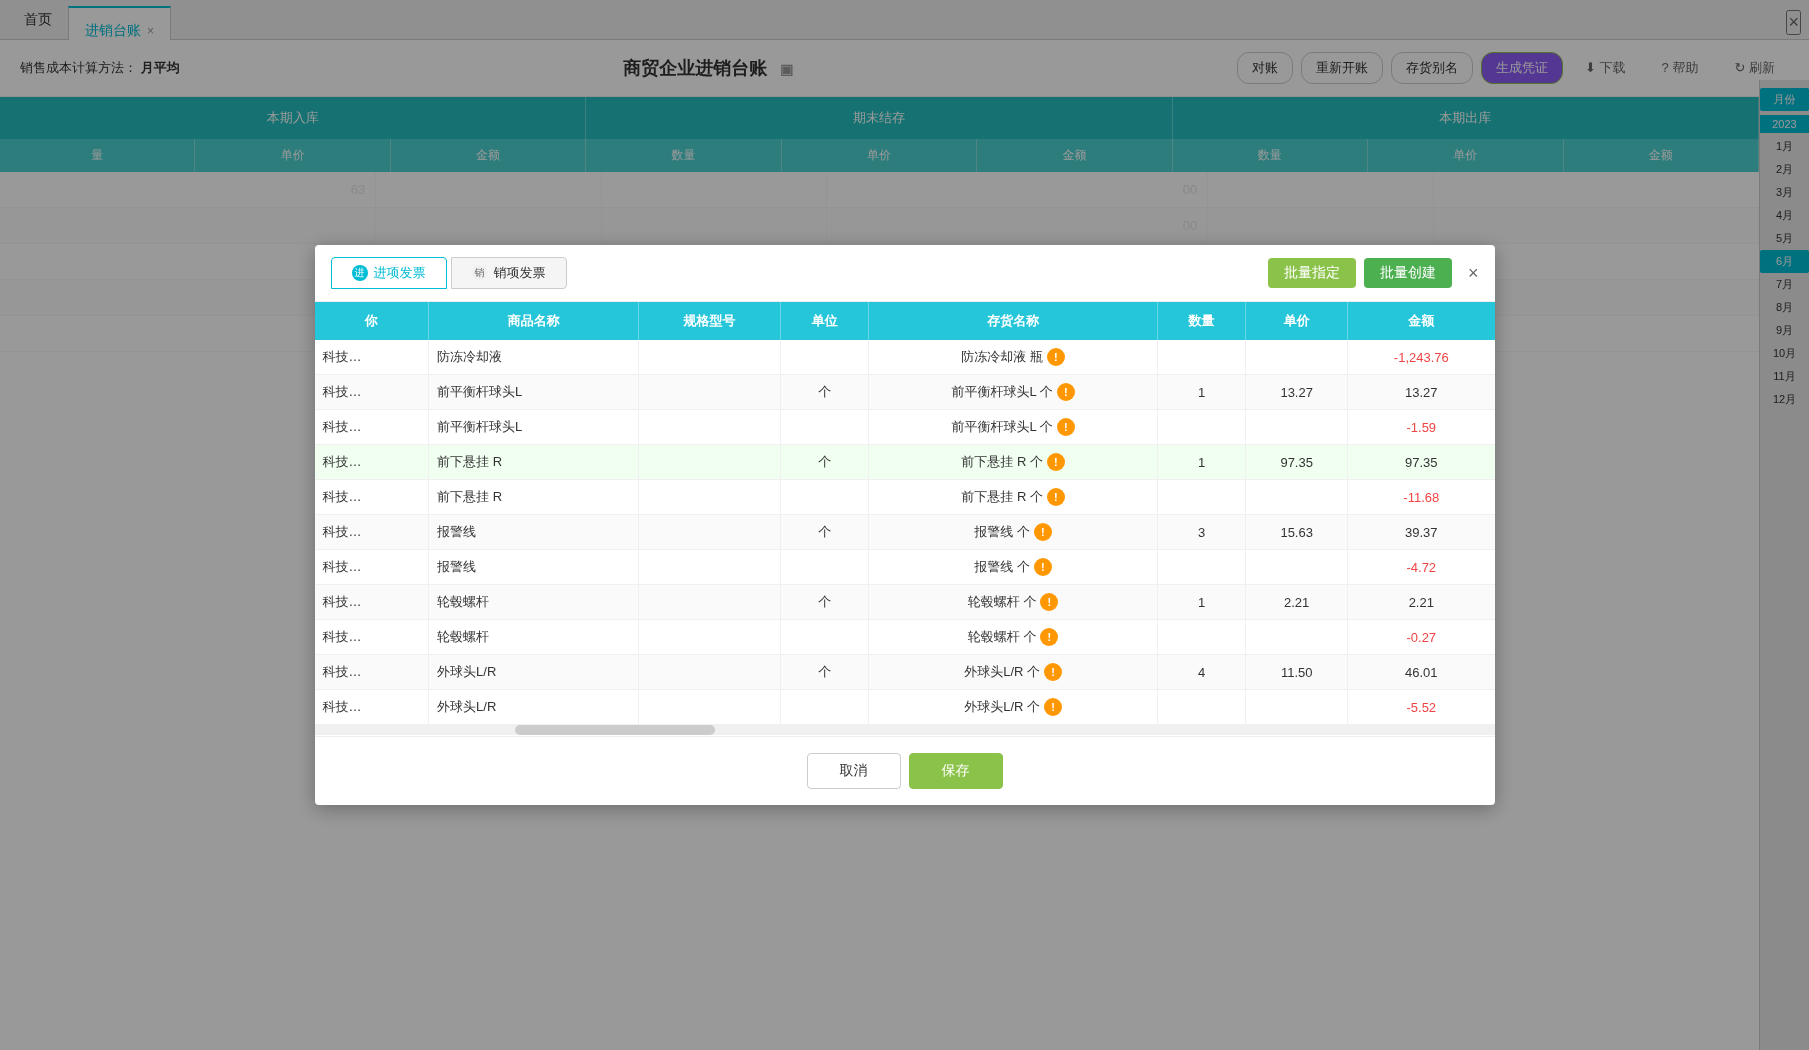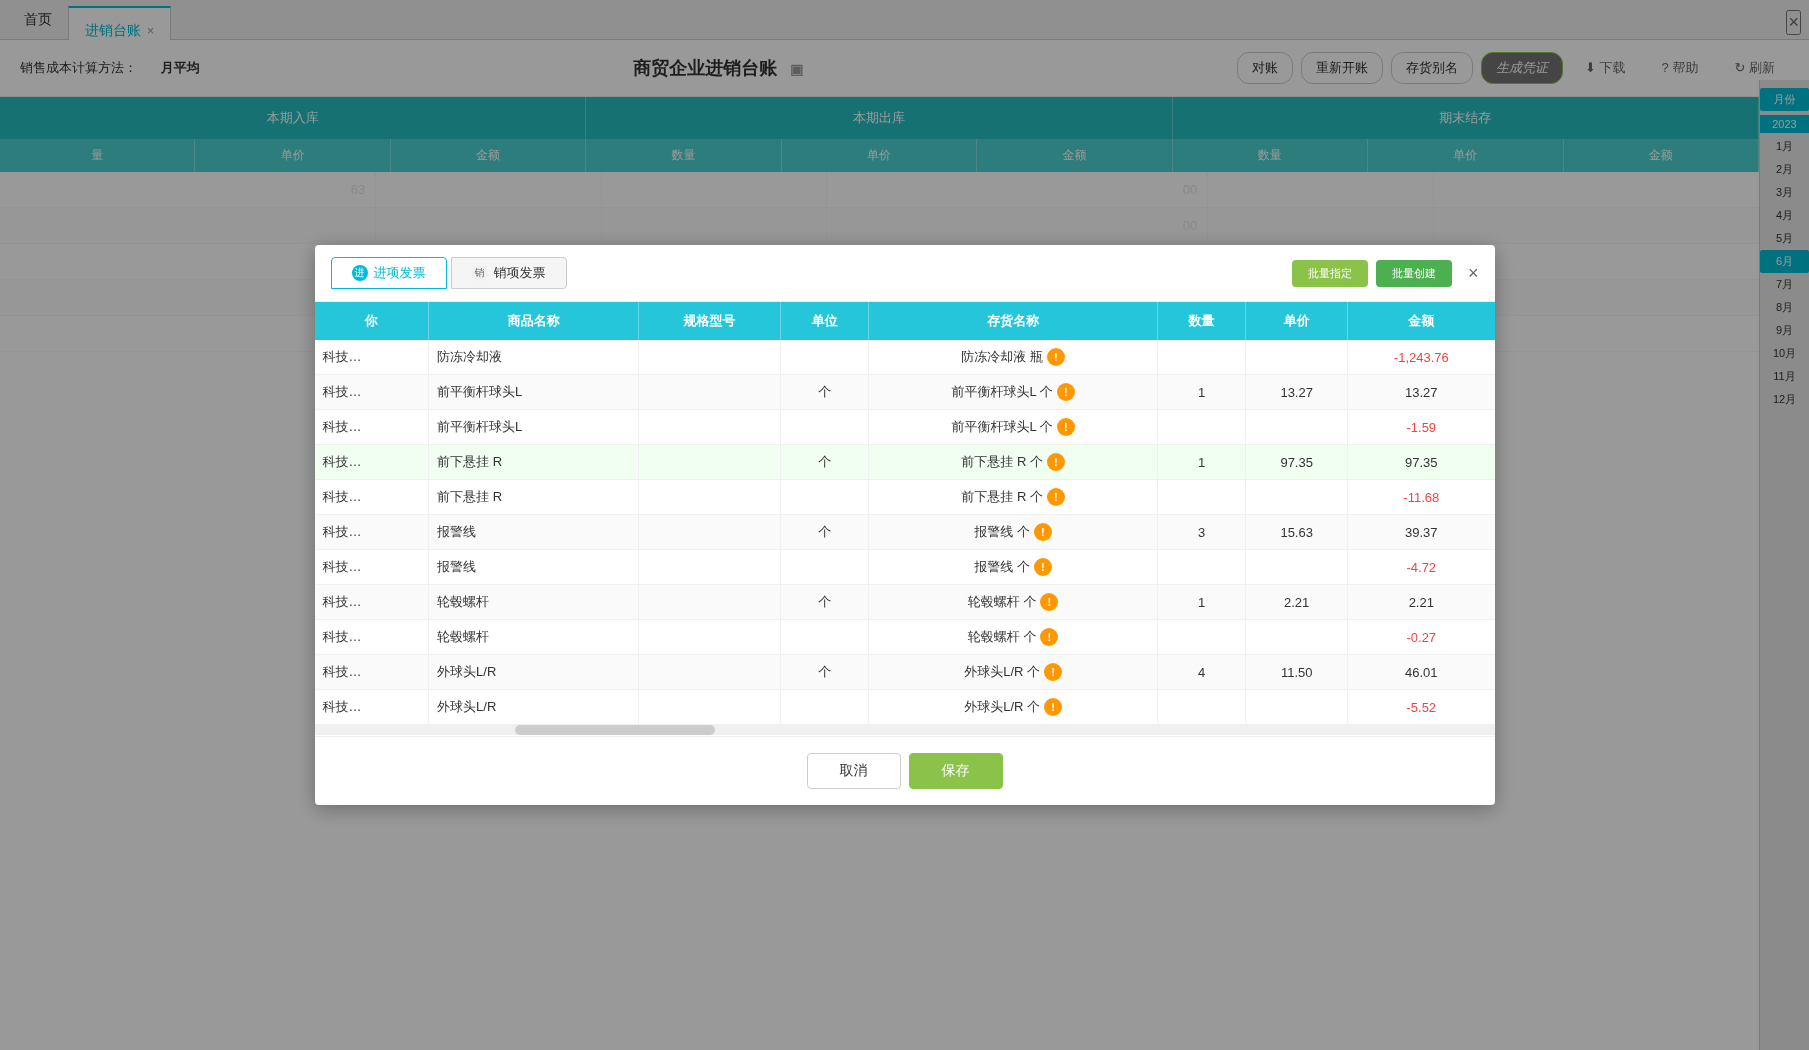--- a/index.html
+++ b/index.html
@@ -27,21 +27,21 @@
     
     .toolbar {
       display: flex; align-items: center; padding: 12px 20px; background: #fff;
       border-bottom: 1px solid #eee;
     }
     .toolbar-left { font-size: 13px; color: #333; }
     .toolbar-title { flex: 1; text-align: center; font-size: 18px; font-weight: bold; color: #333; }
     .toolbar-title-icon { display: inline-block; margin-left: 8px; color: #999; font-size: 14px; }
     .toolbar-actions { display: flex; gap: 8px; align-items: center; }
     .btn { padding: 6px 14px; border: 1px solid #ccc; border-radius: 12px; cursor: pointer; font-size: 13px; background: #fff; color: #333; }
-    .btn-primary { background: #737373; border-color: #8bc34a; color: #fff; font-style: italic; }
+    .btn-primary { background: #8b5cf6; border-color: #8bc34a; color: #fff; }
     .btn-icon { color: #666; border: none; background: transparent; }
 
     
     .ledger-header { background: #26bfbf; display: flex; }
     .header-section { flex: 1; text-align: center; padding: 12px; color: #fff; font-size: 13px; border-right: 1px solid rgba(255,255,255,0.3); }
     .header-section:last-child { border-right: none; }
     .sub-headers { display: flex; background: #4dd0d0; }
     .sub-header-cell { flex: 1; text-align: center; padding: 8px 4px; color: #fff; font-size: 12px; border-right: 1px solid rgba(255,255,255,0.3); }
 
     
@@ -59,21 +59,21 @@
     .dialog-tabs { display: flex; gap: 0; }
     .dialog-tab { padding: 6px 20px; border: 1px solid #ccc; cursor: pointer; font-size: 13px; color: #333; background: #f5f5f5; display: flex; align-items: center; gap: 6px; }
     .dialog-tab.active { background: #fff; border-bottom: 2px solid #00bcd4; color: #00bcd4; border-top: none; border-left: none; border-right: none; border-bottom-color: #00bcd4; background: #fff; }
     .dialog-tab:first-child { border-radius: 4px 0 0 4px; }
     .dialog-tab:last-child { border-radius: 0 4px 4px 0; }
     .dialog-tab.active { background: #fff; border: 1px solid #00bcd4; border-radius: 4px 4px 0 0; }
     .dialog-tab-icon { width: 16px; height: 16px; border-radius: 50%; display: inline-flex; align-items: center; justify-content: center; font-size: 10px; }
     .dialog-tab-icon.in { background: #00bcd4; color: #fff; }
     .dialog-tab-icon.out { background: #f0f0f0; color: #666; }
     .dialog-header-actions { margin-left: auto; display: flex; gap: 8px; }
-    .btn-batch { padding: 6px 16px; border-radius: 4px; border: none; cursor: pointer; font-size: 11px; color: #fff; }
+    .btn-batch { padding: 6px 16px; border-radius: 4px; border: none; cursor: pointer; font-size: 14px; color: #fff; }
     .btn-assign { background: #8bc34a; }
     .btn-create { background: #4caf50; }
     .dialog-close { margin-left: 16px; cursor: pointer; font-size: 18px; color: #666; background: none; border: none; }
 
     
     .dialog-table-wrap { flex: 1; overflow-y: auto; overflow-x: auto; }
     table { width: 100%; border-collapse: collapse; }
     thead th { background: #26c6da; color: #fff; padding: 10px 8px; text-align: center; font-size: 13px; border-right: 1px solid rgba(255,255,255,0.3); white-space: nowrap; }
     thead th:last-child { border-right: none; }
     tbody tr { border-bottom: 1px solid #f0f0f0; }
@@ -111,21 +111,21 @@
       <span class="tab-close">×</span>
     </div>
     <button class="tab-bar-close">×</button>
   </div>
 
   <div class="main-area">
 
     <div class="toolbar">
       <div class="toolbar-left">
         <span>销售成本计算方法：</span>
-        <span style="margin-left:20px;font-weight:bold;">月平均</span>
+        <span style="margin-left:0;font-weight:bold;">月平均</span>
       </div>
       <div class="toolbar-title">
         <span>商贸企业进销台账</span>
         <span class="toolbar-title-icon">▣</span>
       </div>
       <div class="toolbar-actions">
         <button class="btn">对账</button>
         <button class="btn">重新开账</button>
         <button class="btn">存货别名</button>
         <button class="btn btn-primary">生成凭证</button>
@@ -140,22 +140,22 @@
         <button class="btn btn-icon">
           <span>↻</span>
           <span>刷新</span>
         </button>
       </div>
     </div>
 
     <div>
       <div class="ledger-header">
         <div class="header-section">本期入库</div>
+        <div class="header-section">期末结存</div>
         <div class="header-section">本期出库</div>
-        <div class="header-section">期末结存</div>
         <div style="width:50px;background:#26bfbf;"></div>
       </div>
       <div class="sub-headers">
         <div class="sub-header-cell">量</div>
         <div class="sub-header-cell">单价</div>
         <div class="sub-header-cell">金额</div>
         <div class="sub-header-cell">数量</div>
         <div class="sub-header-cell">单价</div>
         <div class="sub-header-cell">金额</div>
         <div class="sub-header-cell">数量</div>

